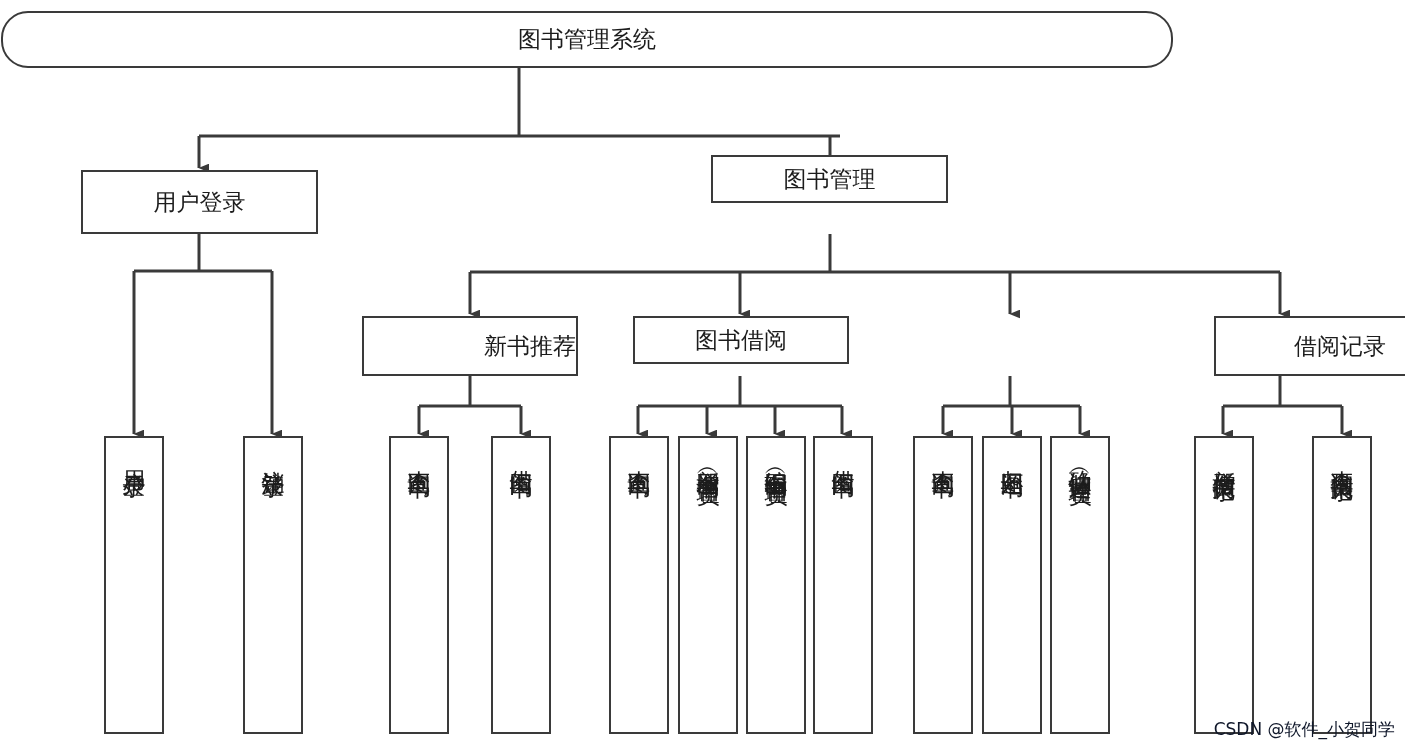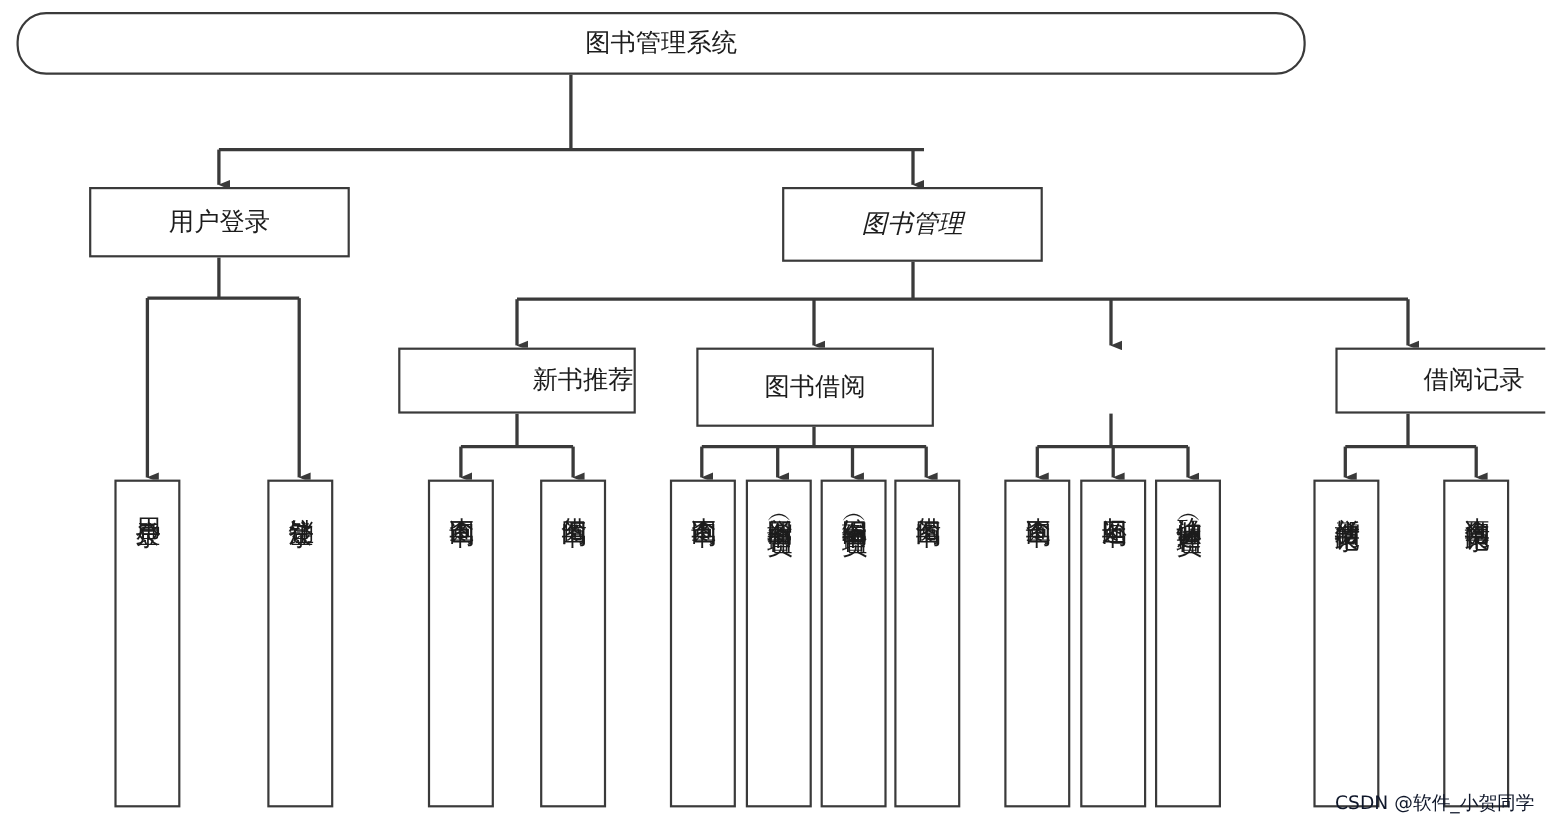--- a/index.html
+++ b/index.html
@@ -113,35 +113,35 @@
       <path d="M 1012 406 L 1012 434" marker-end="url(#arrowhead)"></path>
       <path d="M 1080 406 L 1080 434" marker-end="url(#arrowhead)"></path>
 
       <path d="M 1280 376 L 1280 406"></path>
       <path d="M 1223 406 L 1342 406"></path>
       <path d="M 1223 406 L 1223 434" marker-end="url(#arrowhead)"></path>
       <path d="M 1342 406 L 1342 434" marker-end="url(#arrowhead)"></path>
     </g>
   </svg>
 
-  <div class="node horizontal" style="left:15px; top:11px; width:1172px; height:57px;border-radius:27px;">
+  <div class="node horizontal" style="left:1px; top:11px; width:1172px; height:57px;border-radius:27px;">
     <span class="node-label">图书管理系统</span>
   </div>
 
   <div class="node horizontal" style="left:81px; top:170px; width:237px; height:64px;">
     <span class="node-label">用户登录</span>
   </div>
-  <div class="node horizontal" style="left:711px; top:170px; width:237px; height:68px;font-style:italic;">
+  <div class="node horizontal" style="left:711px; top:155px; width:237px; height:48px;">
     <span class="node-label">图书管理</span>
   </div>
 
   <div class="node horizontal" style="left:362px; top:316px; width:216px; height:60px;justify-content:flex-end;">
     <span class="node-label">新书推荐</span>
   </div>
-  <div class="node horizontal" style="left:633px; top:316px; width:216px; height:72px;">
+  <div class="node horizontal" style="left:633px; top:316px; width:216px; height:48px;">
     <span class="node-label">图书借阅</span>
   </div>
   <div class="node horizontal" style="left:1214px; top:316px; width:252px; height:60px;">
     <span class="node-label">借阅记录</span>
   </div>
 
   <div class="node vertical" style="left:104px; top:436px; width:60px; height:298px;">
     <span class="node-label">用户登录</span>
   </div>
   <div class="node vertical" style="left:243px; top:436px; width:60px; height:298px;">

